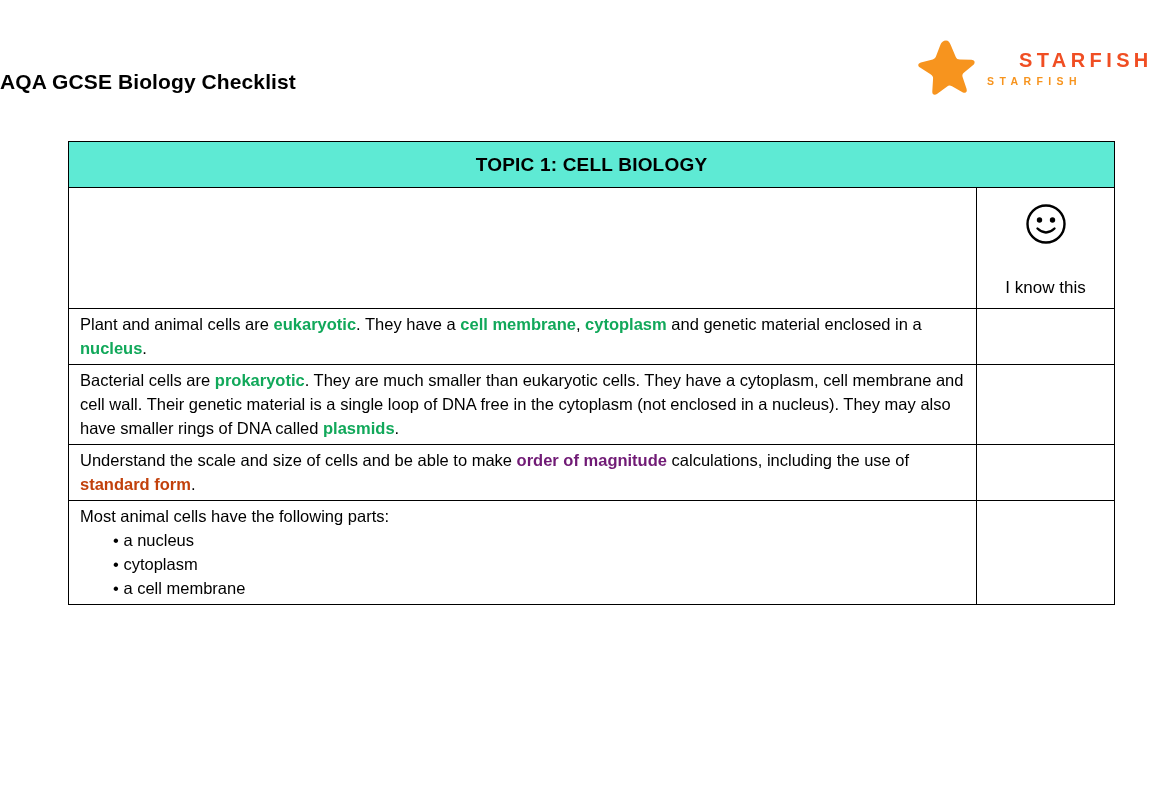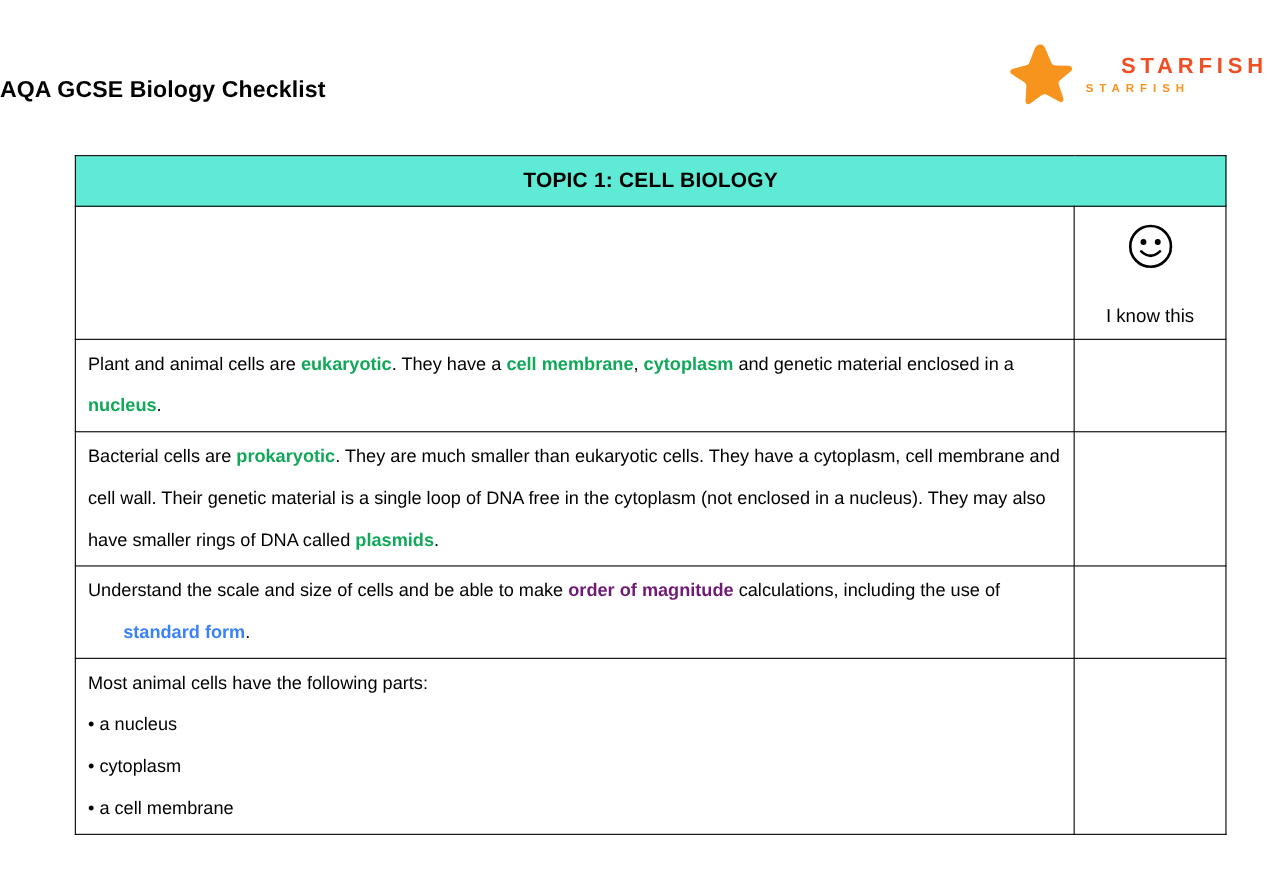--- a/index.html
+++ b/index.html
@@ -103,28 +103,28 @@
   }
   .know-label {
     display: block;
     margin-top: 34px;
     font-size: 17px;
     line-height: 1;
   }
 
   .statement-cell {
     font-size: 16.5px;
-    line-height: 38px;
+    line-height: 24px;
     padding: 3px 10px 4px 11px !important;
   }
   .statement-cell .kw {
     color: #11a85a;
     font-weight: bold;
   }
-  .bullet-line { white-space: nowrap; }
+  .bullet-line { white-space: nowrap; margin-left: 33px; }
   .tick-cell { background: #ffffff; }
 </style>
 </head>
 <body>
 
 <div class="page-header">
 
   <div class="doc-title">AQA GCSE Biology Checklist</div>
 
   <div class="brand-logo">
@@ -166,21 +166,21 @@
     </tr>
   <tr>
         <td class="statement-cell"><span>Plant and animal cells are </span><span class="kw" style="color: rgb(17, 168, 90);">eukaryotic</span><span>. They have a </span><span class="kw" style="color: rgb(17, 168, 90);">cell membrane</span><span>, </span><span class="kw" style="color: rgb(17, 168, 90);">cytoplasm</span><span> and genetic material enclosed in a </span><span class="kw" style="color: rgb(17, 168, 90);">nucleus</span><span>.</span></td>
         <td class="tick-cell"></td>
       </tr>
       <tr>
         <td class="statement-cell"><span>Bacterial cells are </span><span class="kw" style="color: rgb(17, 168, 90);">prokaryotic</span><span>. They are much smaller than eukaryotic cells. They have a cytoplasm, cell membrane and cell wall. Their genetic material is a single loop of DNA free in the cytoplasm (not enclosed in a nucleus). They may also have smaller rings of DNA called </span><span class="kw" style="color: rgb(17, 168, 90);">plasmids</span><span>.</span></td>
         <td class="tick-cell"></td>
       </tr>
       <tr>
-        <td class="statement-cell"><span>Understand the scale and size of cells and be able to make </span><span class="kw" style="color: #701a75;">order of magnitude</span><span> calculations, including the use of </span><span class="kw" style="color: #3b82f6; margin-left: 32px;">standard form</span><span>.</span></td>
+        <td class="statement-cell"><span>Understand the scale and size of cells and be able to make </span><span class="kw" style="color: #701a75;">order of magnitude</span><span> calculations, including the use of </span><span class="kw" style="color: #c2410c;">standard form</span><span>.</span></td>
         <td class="tick-cell"></td>
       </tr>
       <tr>
         <td class="statement-cell">
           <div>Most animal cells have the following parts:</div>
           <div class="bullet-line"><span>• </span><span>a nucleus</span></div>
           <div class="bullet-line"><span>• </span><span>cytoplasm</span></div>
           <div class="bullet-line"><span>• </span><span>a cell membrane</span></div>
         </td>
         <td class="tick-cell"></td>

